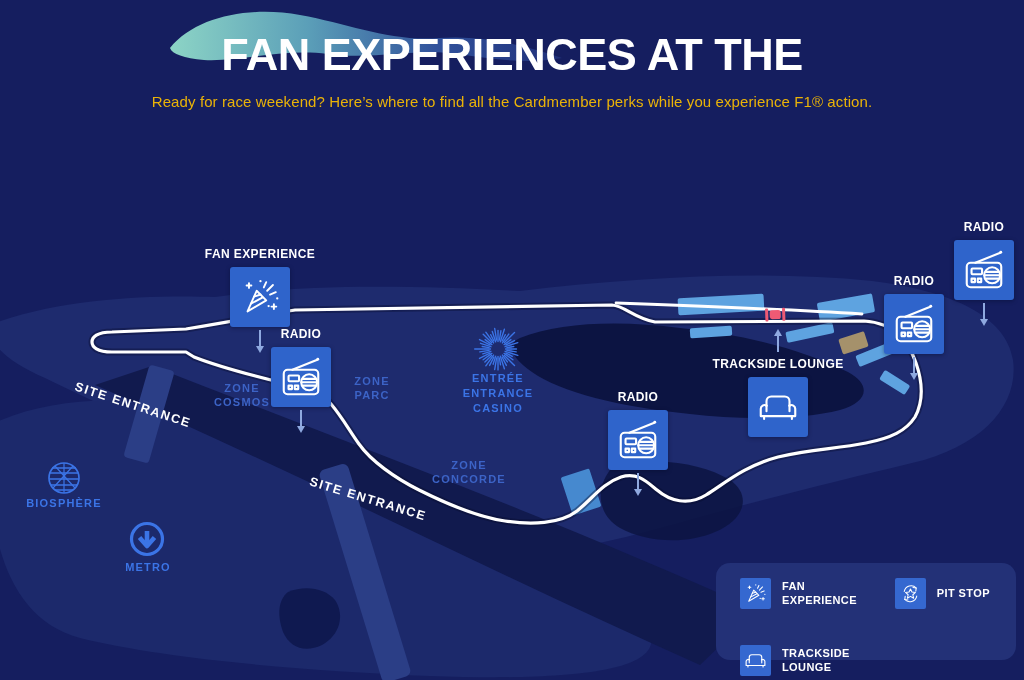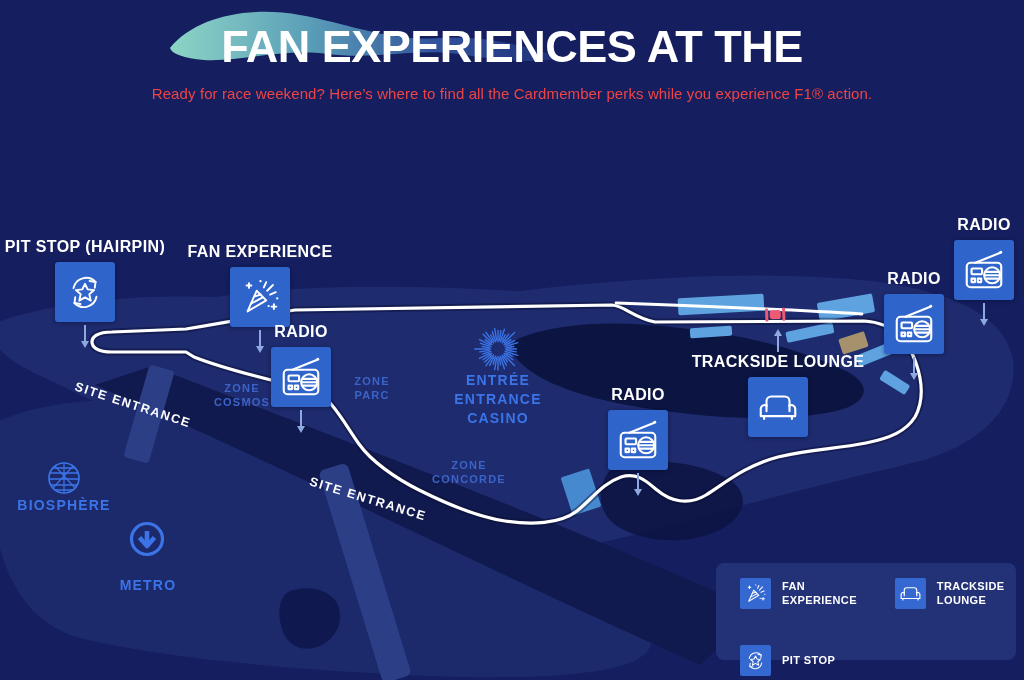--- a/index.html
+++ b/index.html
@@ -5,61 +5,61 @@
   html,body{margin:0;padding:0;background:#0c1345;}
   #stage{
     position:relative;width:1024px;height:680px;overflow:hidden;
     background:#151e5f;
     font-family:"Liberation Sans","DejaVu Sans",sans-serif;
     -webkit-font-smoothing:antialiased;
   }
   
   #wave{position:absolute;left:158px;top:2px;width:450px;height:64px;z-index:1;}
   .hdr{position:absolute;left:0;top:20px;width:100%;text-align:center;z-index:2;color:#fff;}
-  .hdr h1{margin:4px;font-size:45px;line-height:1.04;font-weight:700;letter-spacing:-.5px;}
-  .hdr .sub{margin-top:14px;font-size:15px;font-weight:400;color:#ef4444;letter-spacing:.1px;}
+  .hdr h1{margin:12px;font-size:45px;line-height:1.04;font-weight:700;letter-spacing:-.5px;}
+  .hdr .sub{margin-top:14px;font-size:15px;font-weight:400;color:#eab308;letter-spacing:.1px;}
   
   #map{position:absolute;inset:0;z-index:3;}
   
   .marker{position:absolute;width:60px;height:60px;z-index:5;}
   .m-box{width:60px;height:60px;background:#2f64cb;border-radius:3px;
          display:flex;align-items:center;justify-content:center;
          box-shadow:0 1px 4px rgba(5,10,40,.45);}
   .m-box svg{width:46px;height:46px;}
   .m-label{position:absolute;bottom:calc(100% + 6px);left:50%;transform:translateX(-50%);
-           white-space:pre;font-size:16px;font-weight:700;color:#fff;letter-spacing:.4px;}
+           white-space:pre;font-size:12px;font-weight:700;color:#fff;letter-spacing:.4px;}
   .m-arrow{position:absolute;left:calc(50% - 1px);top:calc(100% + 3px);width:2px;height:17px;background:#8fa9e0;}
   .m-arrow::after{content:'';position:absolute;left:-3.5px;bottom:-6px;
                   border:4.5px solid transparent;border-bottom:none;border-top:7px solid #8fa9e0;}
   .marker.lounge .m-arrow{top:auto;bottom:calc(100% + 25px);}
   .marker.lounge .m-arrow::after{bottom:auto;top:-6px;border-top:none;border-bottom:7px solid #8fa9e0;}
   #mk-pitstop{left:55px;top:262px;}
   #mk-fanexp{left:230px;top:267px;}
   #mk-radio-cosmos{left:271px;top:347px;}
   #mk-radio-concorde{left:608px;top:410px;}
   #mk-lounge{left:748px;top:377px;}
   #mk-radio-pit{left:884px;top:294px;}
   #mk-radio-east{left:954px;top:240px;}
   
   .place{position:absolute;z-index:4;transform:translateX(-50%);text-align:center;
          white-space:pre-line;font-weight:700;}
   .zone{font-size:11px;letter-spacing:1.2px;color:#3c63c6;line-height:1.3;}
-  .landmark{font-size:14px;letter-spacing:1.2px;color:#3b74e6;line-height:1.35;}
+  .landmark{font-size:11px;letter-spacing:1.2px;color:#3b74e6;line-height:1.35;}
   .site{font-size:12.5px;color:#fff;letter-spacing:1.6px;white-space:pre;}
   #pl-cosmos{left:242px;top:381px;}
   #pl-parc{left:372px;top:374px;}
   #pl-concorde{left:469px;top:458px;}
   #pl-casino{left:498px;top:371px;}
   #pl-site-west{left:133px;top:398px;transform:translateX(-50%) rotate(18deg);}
   #pl-site-south{left:368px;top:492px;transform:translateX(-50%) rotate(17deg);}
   #pl-biosphere{left:64px;top:496px;}
-  #pl-metro{left:148px;top:576px;}
+  #pl-metro{left:148px;top:560px;}
   
   .legend{position:absolute;left:716px;top:563px;width:300px;height:97px;z-index:5;
-          background:#233177;border-radius:8px;box-sizing:border-box;
+          background:#233177;border-radius:14px;box-sizing:border-box;
           padding:15px 8px 15px 24px;display:grid;grid-template-columns:1.05fr 1fr;
           row-gap:12px;column-gap:6px;align-items:center;gap:36px;}
   .lg-item{display:flex;align-items:center;gap:11px;}
   .lg-box{flex:0 0 31px;width:31px;height:31px;background:#3568d0;border-radius:2px;
           display:flex;align-items:center;justify-content:center;}
   .lg-box svg{width:25px;height:25px;}
   .lg-label{font-size:11px;font-weight:700;color:#fff;letter-spacing:.4px;
             white-space:pre-line;line-height:1.25;}
 </style>
 </head>
@@ -237,29 +237,20 @@
         <g fill="none" stroke="#fff" stroke-width="2.2" stroke-linecap="round" stroke-linejoin="round">
           <path d="M12 23 v-5 a5 5 0 0 1 5 -5 h14 a5 5 0 0 1 5 5 v5"></path>
           <path d="M12 22.5 a4 4 0 0 0 -6 3.5 v7.5 h36 v-7.5 a4 4 0 0 0 -6 -3.5"></path>
           <path d="M12 22.5 v6 M36 22.5 v6"></path>
           <path d="M9.5 33.5 v3 M38.5 33.5 v3"></path>
         </g>
       </symbol>
     </defs>
   </svg>
 
-  <div class="marker" id="mk-pitstop">
-    <div class="m-label">PIT STOP (HAIRPIN)</div>
-    <div class="m-box">
-        <svg>
-          <use href="#sym-pitstop"></use>
-        </svg>
-      </div>
-    <div class="m-arrow"></div>
-  </div>
   <div class="marker" id="mk-fanexp">
     <div class="m-label">FAN EXPERIENCE</div>
     <div class="m-box">
         <svg>
           <use href="#sym-party"></use>
         </svg>
       </div>
     <div class="m-arrow"></div>
   </div>
   <div class="marker" id="mk-radio-cosmos">
@@ -328,29 +319,29 @@
           <svg>
             <use href="#sym-party"></use>
           </svg>
         </div>
       <div class="lg-label">FAN
 EXPERIENCE</div>
     </div>
     <div class="lg-item">
       <div class="lg-box">
           <svg>
+            <use href="#sym-pitstop"></use>
+          </svg>
+        </div>
+      <div class="lg-label">PIT STOP</div>
+    </div>
+    <div class="lg-item">
+      <div class="lg-box">
+          <svg>
             <use href="#sym-couch"></use>
           </svg>
         </div>
       <div class="lg-label">TRACKSIDE
 LOUNGE</div>
     </div>
-    <div class="lg-item">
-      <div class="lg-box">
-          <svg>
-            <use href="#sym-pitstop"></use>
-          </svg>
-        </div>
-      <div class="lg-label">PIT STOP</div>
-    </div>
   </div>
 
 </div>
 
 </body></html>

